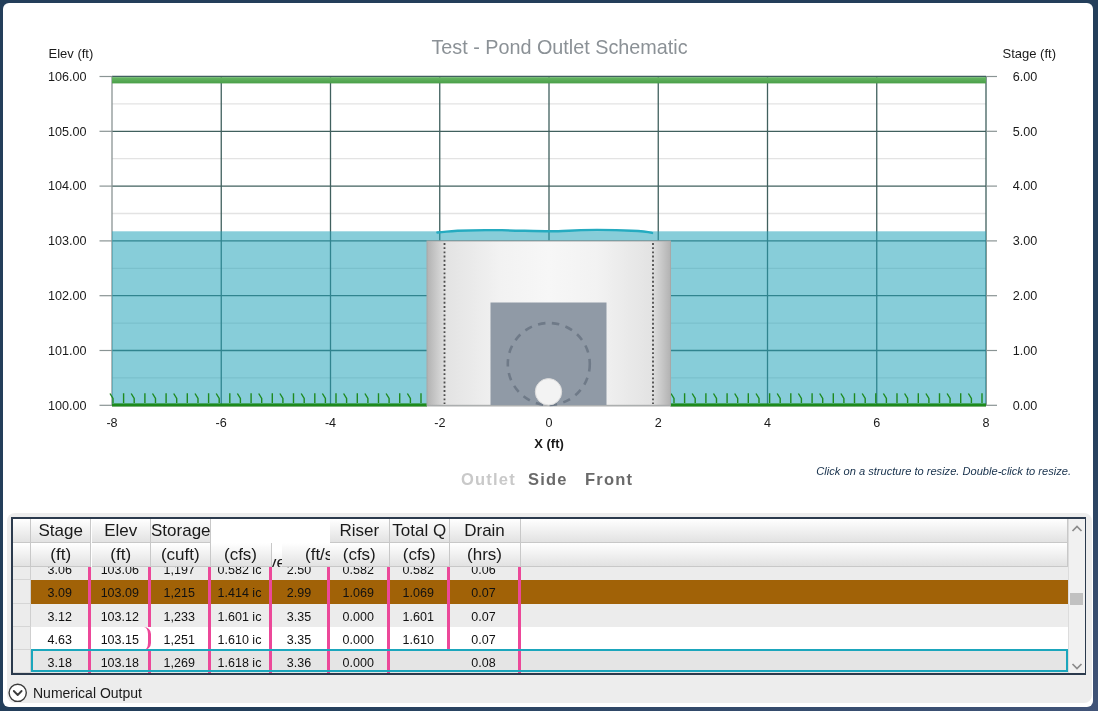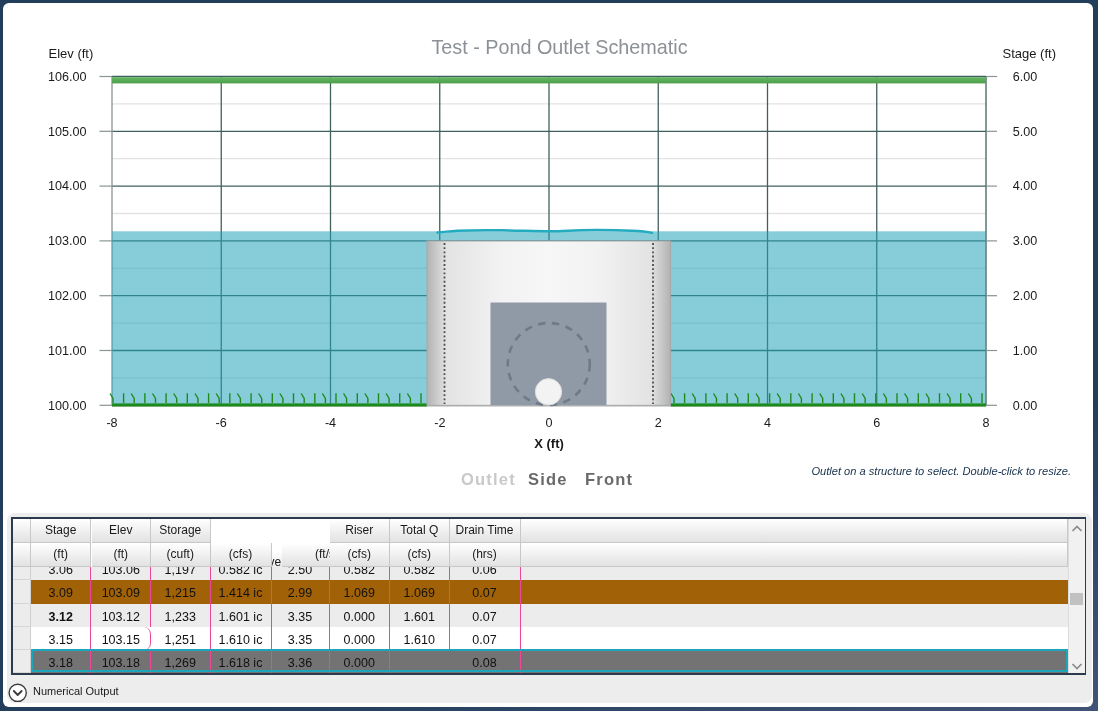--- a/index.html
+++ b/index.html
@@ -8,27 +8,27 @@
   .abs{position:absolute;}
   #content{position:absolute;left:3px;top:3px;width:1090px;height:704px;background:#ffffff;border-radius:6px;}
   #panel{position:absolute;left:6.5px;top:513.3px;width:1085px;height:189.5px;background:#ededed;border-radius:8px;}
   #title{left:21px;top:36px;width:1077px;text-align:center;font-size:19.8px;color:#8b9196;}
   .btn{font-weight:bold;font-size:16.5px;letter-spacing:1.2px;color:#6a6a6a;top:470px;}
   #note{top:464.5px;left:771px;width:300px;text-align:right;font-style:italic;font-size:11.1px;color:#16304b;}
   
   #tbl{left:11px;top:517px;width:1075px;height:158px;background:#ffffff;border:2px solid #2b3a4d;box-sizing:border-box;}
   .hcell{box-sizing:border-box;background:linear-gradient(#ffffff,#e2e2e2);
          border-right:1px solid #c8c8c8;border-bottom:1px solid #c8c8c8;
-         font-size:12px;color:#1a1a1a;text-align:center;line-height:23px;height:24px;}
+         font-size:17px;color:#1a1a1a;text-align:center;line-height:23px;height:24px;}
   .drow{left:12.7px;width:1054.8px;height:23.2px;}
   .dcell{box-sizing:border-box;position:absolute;top:0;height:100%;font-size:12.5px;color:#111;
-         text-align:center;line-height:23px;padding-top:2px;border-right:1px solid #ec4899;}
+         text-align:center;line-height:23px;padding-top:2px;border-right:3px solid #ec4899;}
   .rowhdr{box-sizing:border-box;position:absolute;left:0;top:0;width:18.2px;height:100%;
           background:#ececec;border-right:1px solid #cfcfcf;border-bottom:1px solid #d6d6d6;}
-  #numout-text{left:33px;top:684.5px;font-size:11px;color:#1a1a1a;}
+  #numout-text{left:33px;top:684.5px;font-size:14px;color:#1a1a1a;}
 </style>
 </head>
 <body>
 <div id="content"></div>
 <div id="panel"></div>
 
 <svg id="chart" class="abs" style="left:0;top:0" width="1098" height="512" viewBox="0 0 1098 512">
 <defs>
 <linearGradient id="gband" x1="0" y1="0" x2="0" y2="1">
   <stop offset="0" stop-color="#66b663"></stop>
@@ -116,21 +116,21 @@
 <text x="876.8" y="426.5" font-size="12.6" fill="#1a1a1a" text-anchor="middle">6</text>
 <text x="986.0" y="426.5" font-size="12.6" fill="#1a1a1a" text-anchor="middle">8</text>
 <text x="549" y="447.5" font-size="13" font-weight="bold" fill="#1a1a1a" text-anchor="middle">X (ft)</text>
 <text x="48.5" y="58" font-size="13" fill="#1a1a1a">Elev (ft)</text>
 <text x="1002.5" y="58" font-size="13" fill="#1a1a1a">Stage (ft)</text>
 </svg>
 <div class="abs" id="title">Test - Pond Outlet Schematic</div>
 <div class="abs btn" style="left:461px;color:#c9c9c9;">Outlet</div>
 <div class="abs btn" style="left:528px;">Side</div>
 <div class="abs btn" style="left:585px;">Front</div>
-<div class="abs" id="note">Outlet on a structure to select. Double-click to resize.</div>
+<div class="abs" id="note">Click on a structure to resize. Double-click to resize.</div>
 <div class="abs" id="tbl">
 <div class="abs" style="left:0;top:0;width:1054.5px;height:24px;">
 <div class="abs hcell" style="left:0px;width:17.9px;"></div>
 <div class="abs hcell" style="left:17.9px;width:60.6px;">Stage</div>
 <div class="abs hcell" style="left:78.5px;width:59.5px;">Elev</div>
 <div class="abs hcell" style="left:138px;width:59.5px;">Storage</div>
 <div class="abs hcell" style="left:197.5px;width:119.0px;margin-top:32px;">Culvert</div>
 <div class="abs hcell" style="left:316.5px;width:60.5px;">Riser</div>
 <div class="abs hcell" style="left:377px;width:59.5px;">Total Q</div>
 <div class="abs hcell" style="left:436.5px;width:71.0px;">Drain Time</div>
@@ -168,43 +168,43 @@
 <div class="dcell" style="left:138px;width:59.5px;">1,215</div>
 <div class="dcell" style="left:197.5px;width:61.0px;">1.414 ic</div>
 <div class="dcell" style="left:258.5px;width:58.0px;">2.99</div>
 <div class="dcell" style="left:316.5px;width:60.5px;">1.069</div>
 <div class="dcell" style="left:377px;width:59.5px;">1.069</div>
 <div class="dcell" style="left:436.5px;width:71.0px;">0.07</div>
 <div class="dcell" style="left:507.5px;width:547.0px;border-right:none;"></div>
 </div>
 <div class="abs drow" style="left:0;top:37.1px;background:#ececec;">
 <div class="rowhdr"></div>
-<div class="dcell" style="left:17.9px;width:60.6px;font-weight:bold;">3.12</div>
+<div class="dcell" style="left:17.9px;width:60.6px;">3.12</div>
 <div class="dcell" style="left:78.5px;width:59.5px;">103.12</div>
 <div class="dcell" style="left:138px;width:59.5px;">1,233</div>
 <div class="dcell" style="left:197.5px;width:61.0px;">1.601 ic</div>
 <div class="dcell" style="left:258.5px;width:58.0px;">3.35</div>
 <div class="dcell" style="left:316.5px;width:60.5px;">0.000</div>
 <div class="dcell" style="left:377px;width:59.5px;">1.601</div>
 <div class="dcell" style="left:436.5px;width:71.0px;">0.07</div>
 <div class="dcell" style="left:507.5px;width:547.0px;border-right:none;"></div>
 </div>
 <div class="abs drow" style="left:0;top:60.3px;background:#ffffff;">
 <div class="rowhdr"></div>
-<div class="dcell" style="left:17.9px;width:60.6px;">3.15</div>
+<div class="dcell" style="left:17.9px;width:60.6px;">4.63</div>
 <div class="dcell" style="left:78.5px;width:59.5px;border-radius:7px;">103.15</div>
 <div class="dcell" style="left:138px;width:59.5px;">1,251</div>
 <div class="dcell" style="left:197.5px;width:61.0px;">1.610 ic</div>
 <div class="dcell" style="left:258.5px;width:58.0px;">3.35</div>
 <div class="dcell" style="left:316.5px;width:60.5px;">0.000</div>
 <div class="dcell" style="left:377px;width:59.5px;">1.610</div>
 <div class="dcell" style="left:436.5px;width:71.0px;">0.07</div>
 <div class="dcell" style="left:507.5px;width:547.0px;border-right:none;"></div>
 </div>
-<div class="abs drow" style="left:0;top:83.5px;background:#737373;">
+<div class="abs drow" style="left:0;top:83.5px;background:#e5e5e5;">
 <div class="rowhdr"></div>
 <div class="dcell" style="left:17.9px;width:60.6px;">3.18</div>
 <div class="dcell" style="left:78.5px;width:59.5px;">103.18</div>
 <div class="dcell" style="left:138px;width:59.5px;">1,269</div>
 <div class="dcell" style="left:197.5px;width:61.0px;">1.618 ic</div>
 <div class="dcell" style="left:258.5px;width:58.0px;">3.36</div>
 <div class="dcell" style="left:316.5px;width:60.5px;">0.000</div>
 <div class="dcell" style="left:384px;width:59.5px;margin-top:36px;">1.618</div>
 <div class="dcell" style="left:436.5px;width:71.0px;">0.08</div>
 <div class="dcell" style="left:507.5px;width:547.0px;border-right:none;"></div>

